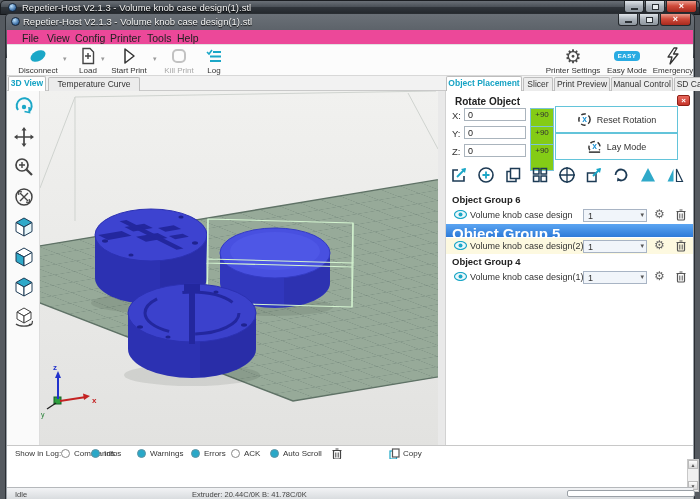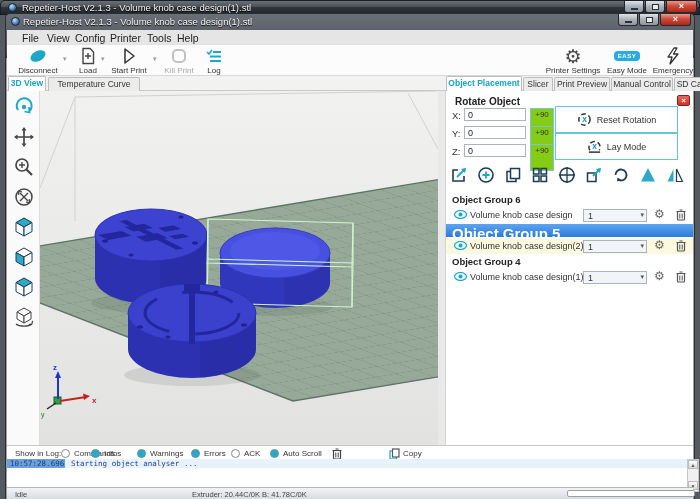--- a/index.html
+++ b/index.html
@@ -17,21 +17,21 @@
     background:linear-gradient(#dfe4e9, #aab1b9 50%, #8e969e); text-align:center; }
   .winbtn.close { background:linear-gradient(#eb9c8e, #d6554242 40%, #c23b2e); background:linear-gradient(#ea9a8c, #cf4a3a 45%, #a82a1e);
     color:#fff; font-size:9px; font-weight:bold; line-height:11px; }
   .glyph-min { width:7px; height:2px; background:#2c3136; margin:7px auto 0; }
   .glyph-max { width:7px; height:6px; border:1.5px solid #2c3136; margin:2.5px auto 0; background:#e8ecef; }
   .frontwin { left:5px; top:13px; width:690px; height:486px; border:1px solid #2a2e33;
     border-bottom:none; border-radius:5px 5px 0 0;
     background:linear-gradient(#6a7077 0%, #4a5057 8%, #30353b 9%, #23272c 16px, #9aa0a6 16px); }
   .client { left:7px; top:30px; width:686px; height:469px; background:#fff; }
   
-  .menubar { left:7px; top:30px; width:686px; height:15px; background:#e5e5e5; border-bottom:1px solid #e2e2e2; }
+  .menubar { left:7px; top:30px; width:686px; height:15px; background:#ec4899; border-bottom:1px solid #e2e2e2; }
   .menu-item { position:absolute; top:2px; font-size:10.5px; color:#222; }
   .toolbar { left:7px; top:45px; width:686px; height:31px; background:#fcfcfc; border-bottom:1px solid #d8d8d8; }
   .tbtn { position:absolute; top:1px; text-align:center; color:#333; font-size:8px; }
   .tbtn .ticon { height:20px; display:flex; align-items:center; justify-content:center; }
   .tbtn.disabled { color:#a8a8a8; }
   .tdrop { position:absolute; top:10px; font-size:7px; color:#9a9a9a; }
   .easy-badge { display:inline-block; background:#29abe2; color:#fff; font-size:6px; font-weight:bold;
     padding:2px 4px; border-radius:4px; letter-spacing:.5px; }
   .gear-glyph { font-size:19px; color:#4a4a4a; line-height:19px; }
   
@@ -542,23 +542,20 @@
   <span class="abs" style="left:382px;top:2px;">
     <svg width="11" height="12" viewBox="0 0 11 12">
         <rect x="1" y="3" width="6.5" height="8" fill="#fff" stroke="#1ba7c7" stroke-width="1.2"></rect>
         <rect x="3.5" y="1" width="6.5" height="8" fill="#fff" stroke="#555" stroke-width="1.2"></rect>
       </svg>
     </span>
   <span class="lbl" style="left:396px;">Copy</span>
 </div>
 
 <div class="abs logrows">
-  <div class="logrow alt" style="top:0;">
-    <span class="logtime">10:57:28.696</span><span>Starting object analyser ...</span>
-  </div>
 </div>
 <div class="abs logscroll">
   <span class="scr-arr" style="top:0;">▲</span>
   <span class="scr-arr" style="top:21px;">▼</span>
 </div>
 
 <div class="abs statusbar">
   <span class="abs" style="left:8px;top:2px;">Idle</span>
   <span class="abs" style="left:185px;top:2px;">Extruder: 20.44C/0K  B: 41.78C/0K</span>
   <div class="trough"></div>

